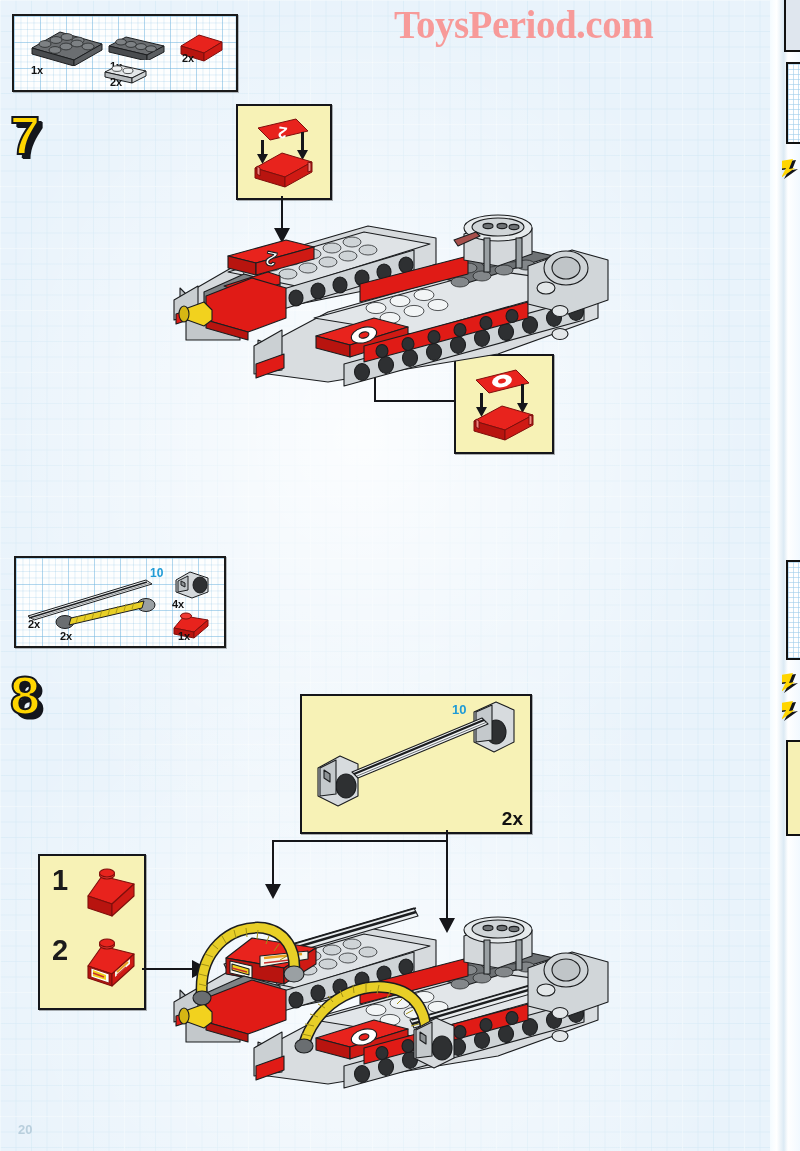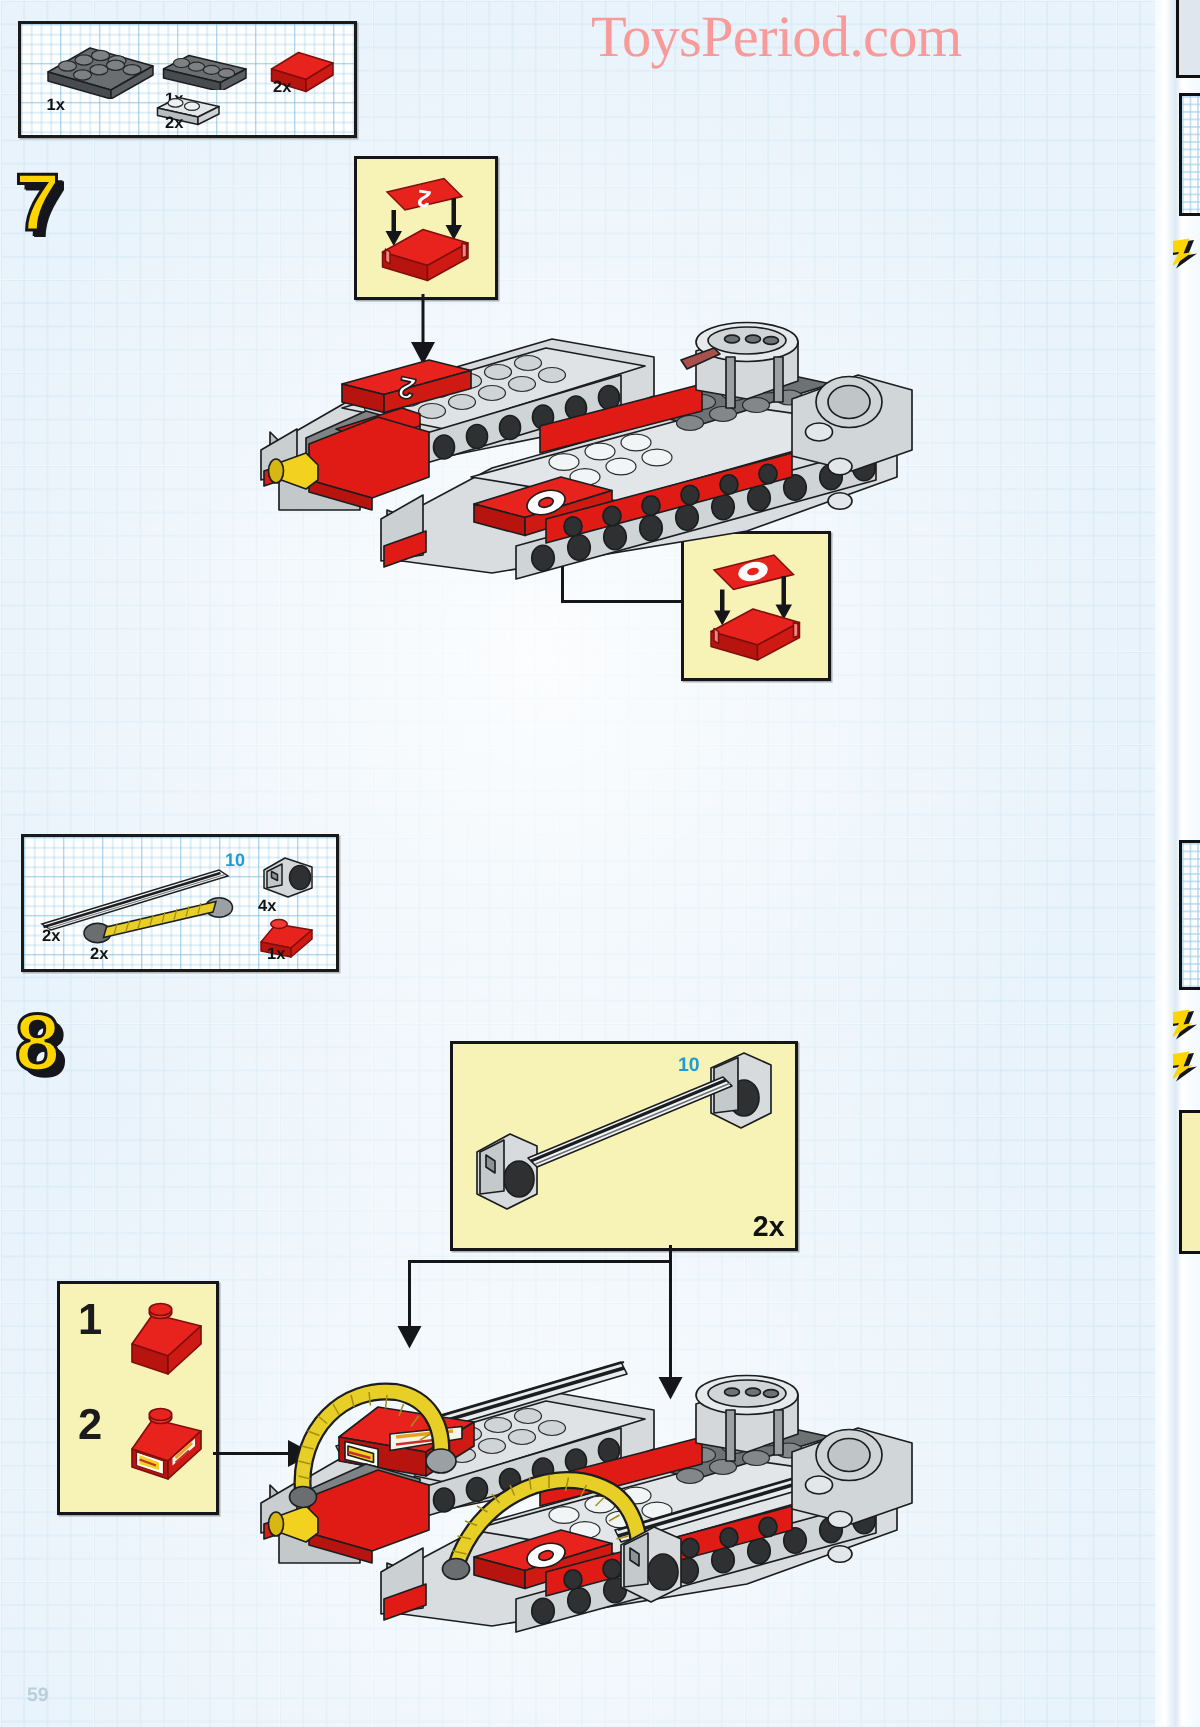--- a/index.html
+++ b/index.html
@@ -34,21 +34,21 @@
      background-image:linear-gradient(rgba(160,205,235,.6) 1px,transparent 1px),
                       linear-gradient(90deg,rgba(160,205,235,.6) 1px,transparent 1px);
      background-size:5px 5px;}
   .sliver-yellowbox{position:absolute;right:0;border:2px solid #111;background:#f6f0b4;}
   .sliver-num{position:absolute;right:0;width:18px;height:22px;}
 
   
   #watermark{
     position:absolute;left:394px;top:2px;
     font-family:"Liberation Serif", serif;
-    font-weight:normal;font-size:39px;letter-spacing:-.5px;
+    font-weight:bold;font-size:39px;letter-spacing:-.5px;
     color:#f79a99;white-space:nowrap;z-index:40;
   }
 
   
   .parts-box{
     position:absolute;border:2px solid #1a1a1a;background:#fdfefe;
     background-image:
       linear-gradient(rgba(120,185,225,.45) 1px,transparent 1px),
       linear-gradient(90deg,rgba(120,185,225,.45) 1px,transparent 1px),
       linear-gradient(rgba(120,185,225,.22) 1px,transparent 1px),
@@ -680,13 +680,13 @@
     <ellipse cx="392" cy="168" rx="8" ry="5.5" fill="#e3e7e9"></ellipse>
 
     <path d="M246 162 L268 150 L286 158 L286 190 L266 200 L246 190 Z" fill="#d7dbde"></path>
     <ellipse cx="274" cy="180" rx="10" ry="12" fill="#2e3032"></ellipse>
     <path d="M248 162 L264 154 L264 188 L248 190 Z" fill="#c4c9cc"></path>
     <path d="M252 164 L258 168 L258 176 L252 172 Z" fill="#8d9295"></path>
   </g>
 </svg>
 </div>
 
-<div id="pageno">59</div>
+<div id="pageno">20</div>
 
 </body></html>

